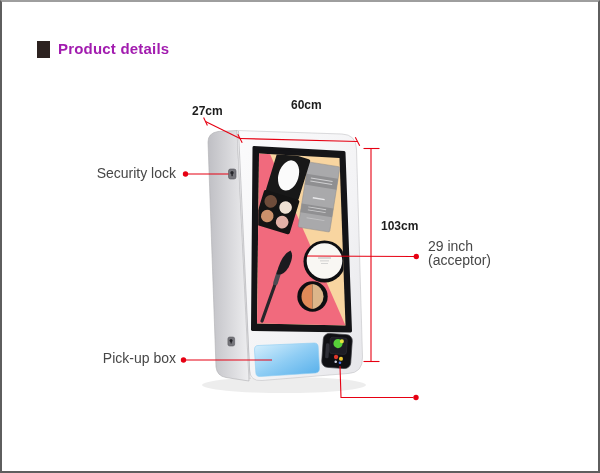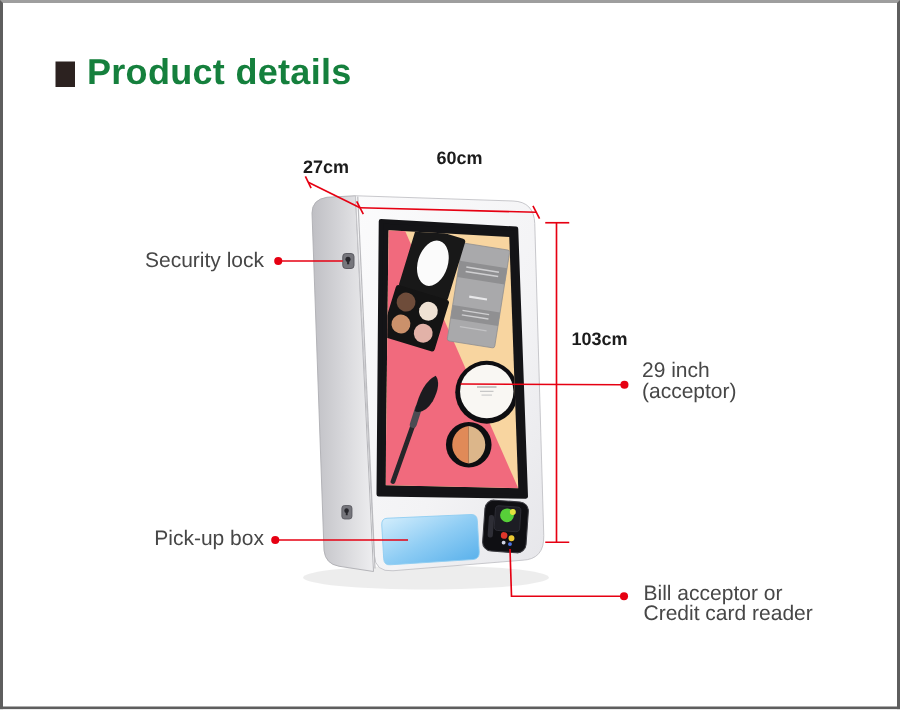--- a/index.html
+++ b/index.html
@@ -4,24 +4,24 @@
 <style>
   html,body{margin:0;padding:0;background:#fff;}
   body{width:600px;height:473px;font-family:"Liberation Sans",sans-serif;}
   .panel{position:relative;width:600px;height:473px;background:#ffffff;overflow:hidden;}
   .panel-border{position:absolute;inset:0;border:2px solid #5e5e5e;border-top-color:#9e9e9e;pointer-events:none;z-index:30;}
   .stage{position:absolute;inset:0;}
   .machine-svg{position:absolute;left:0;top:0;}
 
   .heading{position:absolute;left:37px;top:38px;display:flex;align-items:flex-start;z-index:10;}
   .heading .bullet{display:inline-block;width:13px;height:17px;background:#2c2220;margin-top:3px;}
-  .heading .title{margin-left:8px;font-size:24px;font-weight:bold;color:#15803d;line-height:22px;letter-spacing:0.2px;}
+  .heading .title{margin-left:8px;font-size:15px;font-weight:bold;color:#a21caf;line-height:22px;letter-spacing:0.2px;}
 
   .dim-label{position:absolute;font-size:12px;font-weight:bold;color:#1c1c1c;z-index:10;white-space:nowrap;}
-  .dim-depth{left:202px;top:104px;}
+  .dim-depth{left:192px;top:104px;}
   .dim-width{left:291px;top:98px;}
   .dim-height{left:381px;top:171px;margin-top:48px;}
 
   .callout{position:absolute;font-size:14px;color:#474747;line-height:13.8px;z-index:10;white-space:nowrap;}
   .co-security{left:90px;top:167px;width:86px;text-align:right;}
   .co-pickup{left:90px;top:352px;width:86px;text-align:right;}
   .co-touch{left:428px;top:240px;text-align:left;}
   .co-bill{left:429px;top:389px;text-align:left;line-height:12.9px;}
 </style>
 </head>
@@ -164,18 +164,14 @@
     <span class="dim-label dim-depth">27cm</span>
     <span class="dim-label dim-width">60cm</span>
     <span class="dim-label dim-height">103cm</span>
 
     <div class="callout co-security">Security lock</div>
     <div class="callout co-pickup">Pick-up box</div>
     <div class="callout co-touch">
       <div>29 inch</div>
       <div>(acceptor)</div>
     </div>
-    <div class="callout co-bill">
-      <div>Bill acceptor or</div>
-      <div>Credit card reader</div>
-    </div>
   </div>
 </div>
 
 </body></html>

